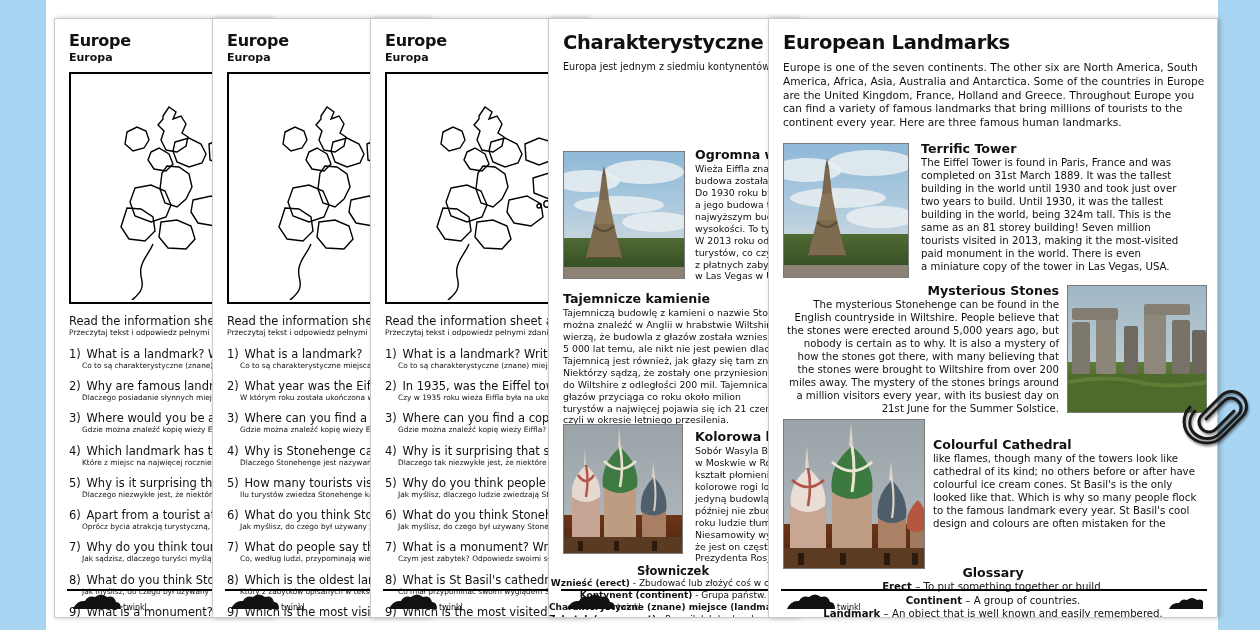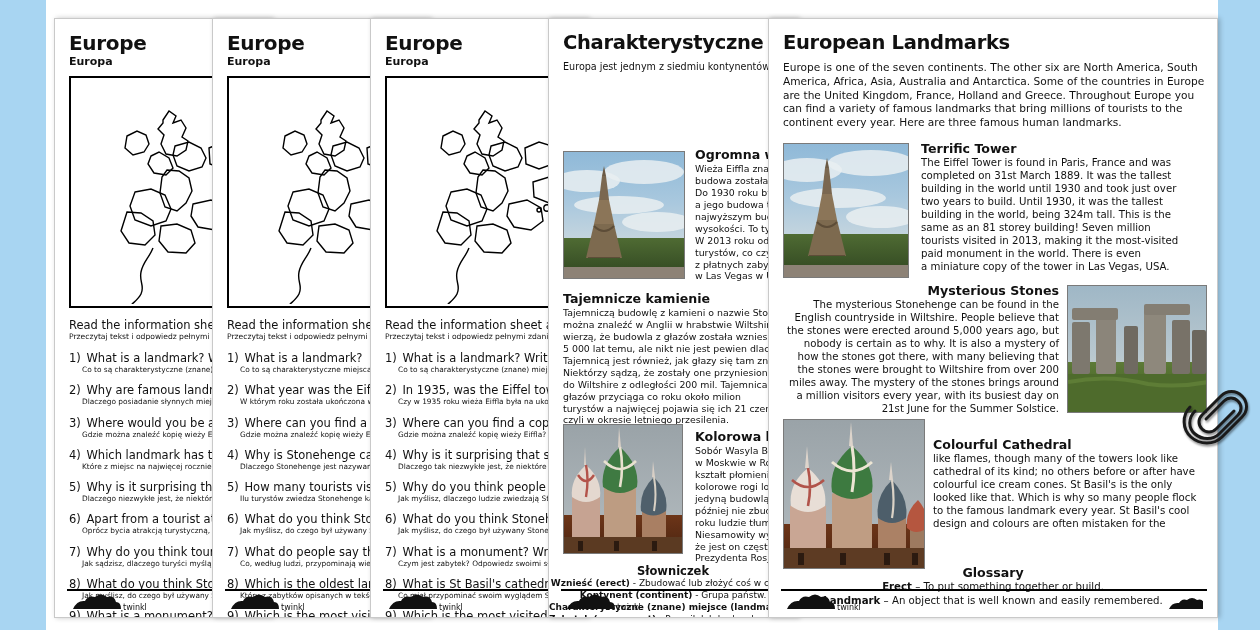--- a/index.html
+++ b/index.html
@@ -30,21 +30,21 @@
     border: 1px solid #c9c9c9;
     box-shadow: 2px 0 5px rgba(0,0,0,0.22);
     overflow: hidden;
   }
 
   
   .qsheet { top: 18px; width: 218px; height: 600px; padding: 14px 12px 0 14px; }
   .q-title {
     font-family: "DejaVu Sans", sans-serif;
     font-weight: bold;
-    font-size: 20px;
+    font-size: 16px;
     letter-spacing: -0.3px;
     color: #111;
     line-height: 1.05;
   }
   .q-subtitle {
     font-family: "DejaVu Sans", sans-serif;
     font-weight: bold;
     font-size: 11px;
     color: #111;
     margin-top: 1px;
@@ -541,20 +541,23 @@
         <div>design and colours are often mistaken for the</div>
       </div>
     </div>
 
     <div style="position:absolute; left:0; right:0; top:546px;">
       <div class="glossary-head">Glossary</div>
       <div class="glossary-line">
         <b>Erect</b> <span>– To put something together or build.</span>
       </div>
       <div class="glossary-line">
+        <b>Continent</b> <span>– A group of countries.</span>
+      </div>
+      <div class="glossary-line">
         <b>Landmark</b> <span>– An object that is well known and easily remembered.</span>
       </div>
 
     </div>
     <div class="footer-rule"></div>
     <svg class="twinkl" viewBox="0 0 90 24">
       <path d="M4 16 q4 -9 12 -8 q3 -6 10 -4 q6 -5 12 0 q7 -2 9 5 q5 0 5 7z" fill="#111"></path>
       <text x="54" y="17" font-family="DejaVu Sans, sans-serif" font-size="8" fill="#111">twinkl</text>
     </svg>
     <svg class="twinkl" style="left:auto; right:14px;" viewBox="0 0 90 24">

